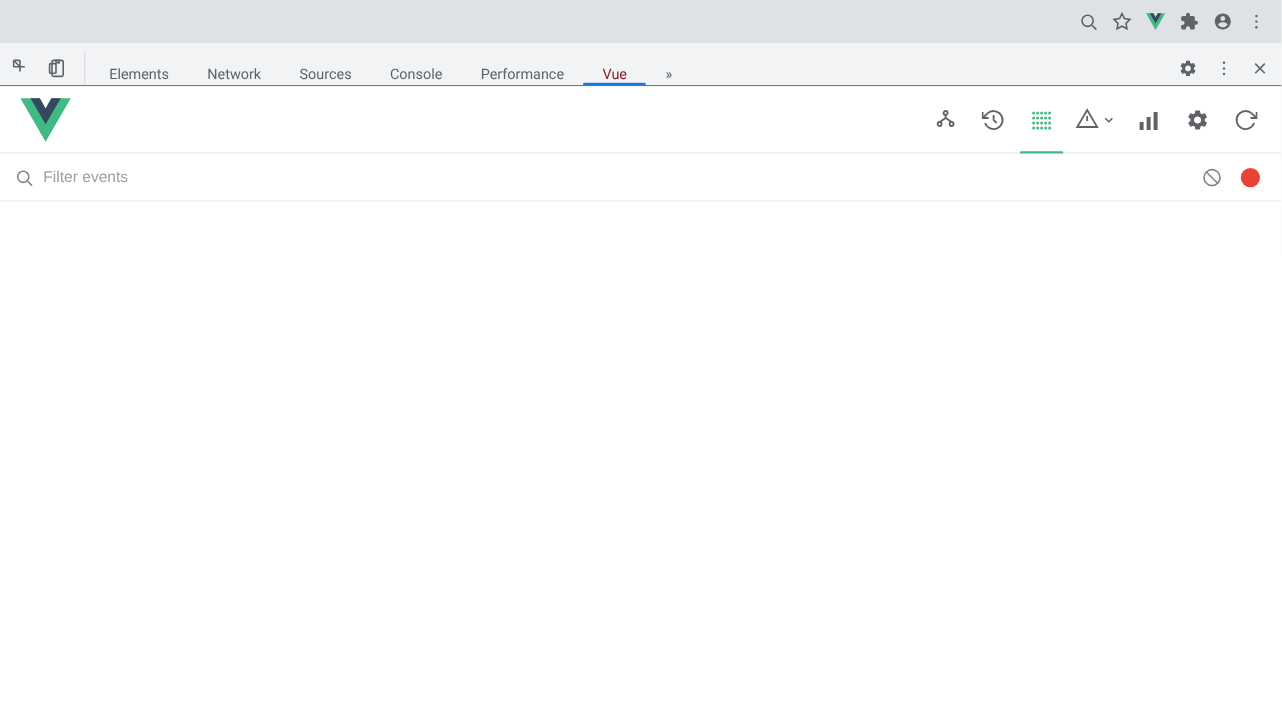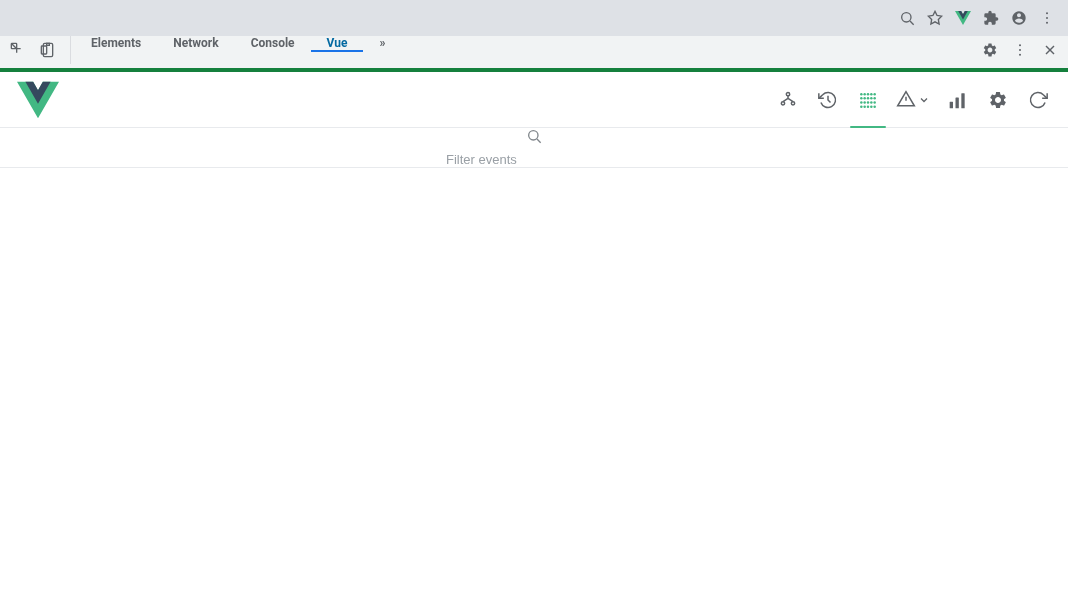--- a/index.html
+++ b/index.html
@@ -40,25 +40,24 @@
       flex: 1;
       display: flex;
       flex-direction: column;
       background: #f8f9fa;
     }
 
     
     .devtools-tabbar {
       height: 36px;
       background: #f1f3f4;
-      border-bottom: 4px solid #15803d;
-      display: flex;
-      align-items: flex-start;
+      border-bottom: 1px solid #15803d;
+      display: flex;
+      align-items: flex-end;
       padding: 0 4px;
-      font-weight: bold;
     }
     .devtools-tabbar-left {
       display: flex;
       align-items: center;
       gap: 2px;
       padding-right: 8px;
       border-right: 1px solid #dadce0;
       margin-right: 4px;
     }
     .devtools-icon-btn {
@@ -84,21 +83,21 @@
       display: flex;
       align-items: center;
       font-size: 12px;
       color: #5f6368;
       cursor: pointer;
       white-space: nowrap;
       border-bottom: 2px solid transparent;
       position: relative;
     }
     .devtools-tab.vue-active {
-      color: #0369a1;
+      color: #7f1d1d;
       border-bottom: 2px solid #1a73e8;
     }
     .devtools-tabbar-right {
       display: flex;
       align-items: center;
       gap: 2px;
       margin-left: auto;
     }
 
     
@@ -179,21 +178,20 @@
     }
 
     
     .vue-filter-bar {
       height: 40px;
       border-bottom: 1px solid #e8eaed;
       display: flex;
       align-items: center;
       padding: 0 12px;
       gap: 8px;
-      flex-direction: column;
     }
     .search-icon-wrap {
       color: #80868b;
       font-size: 16px;
       display: flex;
       align-items: center;
     }
     .filter-input {
       flex: 1;
       border: none;
@@ -300,21 +298,23 @@
           <rect x="5" y="2" width="14" height="20" rx="2"></rect>
             <rect x="10" y="2" width="4" height="3"></rect>
           <rect x="2" y="6" width="8" height="12" rx="1"></rect>
         </svg>
       </button>
     </div>
 
     <div class="devtools-tabs">
       <div class="devtools-tab">Elements</div>
       <div class="devtools-tab">Network</div>
+      <div class="devtools-tab">Sources</div>
       <div class="devtools-tab">Console</div>
+      <div class="devtools-tab">Performance</div>
       <div class="devtools-tab vue-active">Vue</div>
       <div class="devtools-tab">»</div>
     </div>
 
     <div class="devtools-tabbar-right">
       <button class="devtools-icon-btn" title="Settings">
         <svg width="16" height="16" viewBox="0 0 24 24" fill="currentColor">
           <path d="M19.14 12.94c.04-.3.06-.61.06-.94s-.02-.64-.07-.94l2.03-1.58a.49.49 0 00.12-.61l-1.92-3.32a.488.488 0 00-.59-.22l-2.39.96c-.5-.38-1.03-.7-1.62-.94l-.36-2.54a.484.484 0 00-.48-.41h-3.84c-.24 0-.43.17-.47.41l-.36 2.54c-.59.24-1.13.57-1.62.94l-2.39-.96c-.22-.08-.47 0-.59.22L2.74 8.87a.49.49 0 00.12.61l2.03 1.58c-.05.3-.07.62-.07.94s.02.64.07.94l-2.03 1.58a.49.49 0 00-.12.61l1.92 3.32c.12.22.37.29.59.22l2.39-.96c.5.38 1.03.7 1.62.94l.36 2.54c.05.24.24.41.48.41h3.84c.24 0 .44-.17.47-.41l.36-2.54c.59-.24 1.13-.57 1.62-.94l2.39.96c.22.08.47 0 .59-.22l1.92-3.32a.49.49 0 00-.12-.61l-2.03-1.58zM12 15.6c-1.98 0-3.6-1.62-3.6-3.6s1.62-3.6 3.6-3.6 3.6 1.62 3.6 3.6-1.62 3.6-3.6 3.6z"></path>
         </svg>
       </button>

